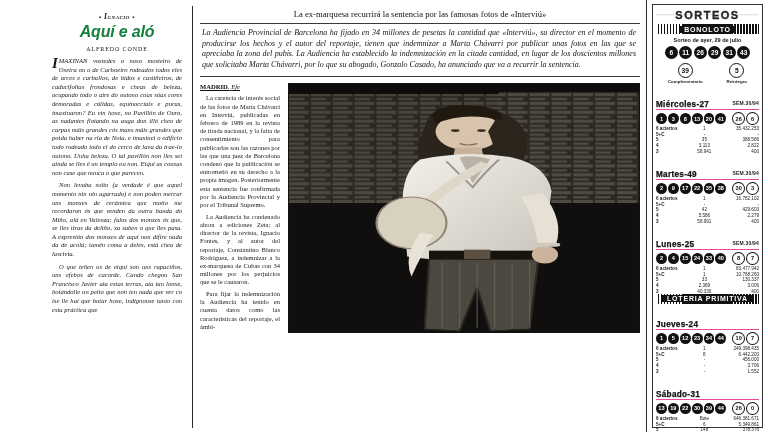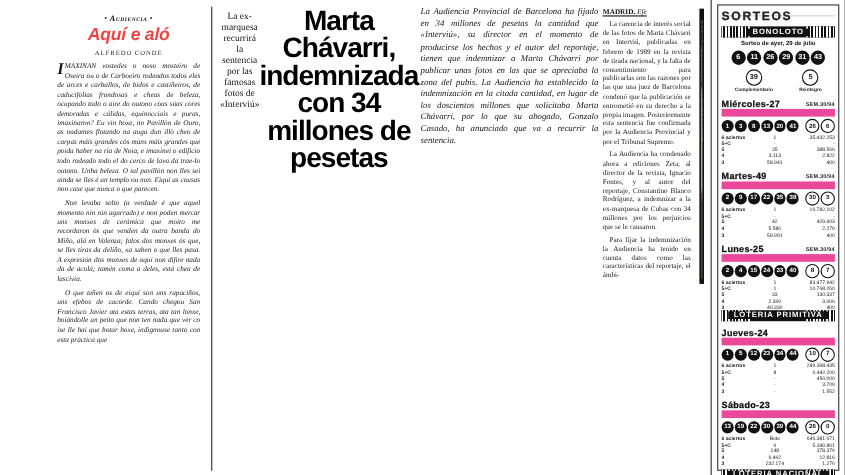--- a/index.html
+++ b/index.html
@@ -32,21 +32,21 @@
     color:#111;
   }
   .dietario .sq{font-size:6px;vertical-align:middle;}
   .op-title{
     text-align:center;
     font-family:"Liberation Sans", sans-serif;
     font-weight:bold;font-style:italic;
     font-size:16px;
     letter-spacing:-.2px;
     margin:1px 0 5px 0;
-    color:#ef4444;
+    color:#15803d;
   }
   .op-author{
     text-align:center;
     font-size:6px;letter-spacing:.9px;
     font-family:"Liberation Serif", serif;
     color:#1a1a1a;
     margin-bottom:5px;
   }
   .op-body{
     font-size:6.6px;
@@ -64,21 +64,21 @@
   }
 
   
   .vrule{
     width:1px;background:#2b2b2b;flex:0 0 1px;margin:6px 0 4px 0;
   }
 
   
   .col-main{
     flex:1 1 auto;
-    display:flex;flex-direction:row;
+    display:flex;flex-direction:column;
     padding:6px 6px 4px 7px;box-sizing:border-box;
     min-width:0;
   }
   .kicker{
     text-align:center;
     font-size:8.6px;
     color:#111;
     margin:3px 0 2px 0;
     font-family:"Liberation Serif", serif;
   }
@@ -134,21 +134,21 @@
 
   
   .col-side{
     width:122px;flex:0 0 122px;
     padding:4px 5px 4px 5px;box-sizing:border-box;
     border-left:1px solid #2b2b2b;
     font-family:"Liberation Sans", sans-serif;
   }
   .side-box{border:1px solid #333;padding:3px 3px 2px 3px;box-sizing:border-box;height:100%;}
   .sorteos-title{
-    font-weight:bold;font-size:11px;
+    text-align:center;font-weight:bold;font-size:11px;
     letter-spacing:1.5px;color:#2a2a2a;
     -webkit-text-stroke:.3px #111;
     margin:1px 0 3px 0;
     background:linear-gradient(#fff 0,#fff 40%,#ddd 41%,#fff 60%);
   }
   .band{
     background:#111;color:#fff;text-align:center;
     font-size:7px;font-weight:bold;letter-spacing:.8px;
     padding:1.5px 0;margin:0 0 3px 0;
     position:relative;
@@ -172,22 +172,22 @@
     display:flex;align-items:center;justify-content:center;
     font-family:"Liberation Sans", sans-serif;
   }
   .ball.sm{width:11px;height:11px;font-size:5.6px;}
   .ball.open{background:#fff;color:#111;border:1.2px solid #111;}
   .extra-row{display:flex;justify-content:space-around;margin:1px 0 3px 0;}
   .extra{text-align:center;}
   .extra .ball{margin:0 auto;}
   .extra .cap{font-size:4.4px;margin-top:1px;color:#1a1a1a;font-weight:bold;}
   .draw-head{
-    display:flex;justify-content:space-between;align-items:flex-end;
-    border-bottom:7px solid #ec4899;margin-top:6px;
+    display:flex;justify-content:space-between;align-items:flex-start;
+    border-bottom:1px solid #ec4899;margin-top:16px;
   }
   .draw-day{
     font-size:8.2px;font-weight:bold;letter-spacing:.3px;color:#111;
     -webkit-text-stroke:.25px #111;
   }
   .draw-date{font-size:5px;font-weight:bold;color:#222;padding-bottom:1px;letter-spacing:.2px;}
   .mini-balls{display:flex;align-items:center;gap:1px;margin:2px 0 1px 0;justify-content:flex-start;}
   .mini-balls .gap{width:4px;}
   table.prizes{
     width:100%;border-collapse:collapse;
@@ -200,40 +200,36 @@
   .nac-band{margin-top:3px;}
 </style>
 </head>
 <body>
 
 <div class="page">
 
   <div class="col-opinion">
     <div class="dietario">
       <span class="sq">▪</span>
-      <span>Audiencia</span>
+      <span>Ignacio</span>
       <span class="sq">▪</span>
     </div>
     <div class="op-title">Aquí e aló</div>
     <div class="op-author">ALFREDO CONDE</div>
     <div class="op-body">
       <p class="first"><span class="dropcap">I</span><span>MAXINAN vostedes o noso mosteiro de Oseira ou o de Carboeiro rodeados todos eles de arces e carballos, de bidos e castiñeiros, de caducifolias frondosas e cheas de beleza, ocupando todo o aire do outono coas súas cores demoradas e cálidas, equinocciais e puras, imaxinaron? Eu vin hoxe, no Pavillón de Ouro, as nadantes flotando na auga dun illó cheo de carpas máis grandes cós mans máis grandes que poida haber na ría de Noia, e imaxinei o edificio todo rodeado todo el do cerco de lava da trae-lo outono. Unha beleza. O tal pavillón non lles sei ainda se lles é un templo ou non. Eiquí as cousas non case que nunca o que parecen.</span></p>
       <p>Non levaba solto (a verdade é que aquel momento nin nin agarrado) e non poden mercar uns monxes de cerámica que moito me recordaron ós que venden da outra banda do Miño, alá en Valenza; falos dos monxes ós que, se lles tiras da deliño, xa saben o que lles pasa. A expresión dos monxes de aquí non difire nada da de acolá; tamén coma a deles, está chea de lascivia.</p>
       <p>O que teñen os de eiquí son uns rapaciños, uns efebos de cacorde. Cando chegou San Francisco Javier ata estas terras, ata tan lonxe, boiándolle un peito que non ten nada que ver co ise lle hai que botar hoxe, indignouse tanto con esta práctica que</p>
     </div>
   </div>
 
   <div class="vrule"></div>
 
   <div class="col-main">
     <div class="kicker">La ex-marquesa recurrirá la sentencia por las famosas fotos de «Interviú»</div>
-    <div class="headline">
-      <div>Marta Chávarri, indemnizada</div>
-      <div>con 34 millones de pesetas</div>
-    </div>
     <div class="hr-thin"></div>
     <div class="lead">La Audiencia Provincial de Barcelona ha fijado en 34 millones de pesetas la cantidad que «Interviú», su director en el momento de producirse los hechos y el autor del reportaje, tienen que indemnizar a Marta Chávarri por publicar unas fotos en las que se apreciaba la zona del pubis. La Audiencia ha establecido la indemnización en la citada cantidad, en lugar de los doscientos millones que solicitaba Marta Chávarri, por lo que su abogado, Gonzalo Casado, ha anunciado que va a recurrir la sentencia.</div>
     <div class="hr-thin"></div>
 
     <div class="main-lower">
       <div class="story-col">
         <div class="dateline">
           <span>MADRID.</span>
           <i>Efe</i>
         </div>
@@ -536,21 +532,21 @@
                 <td class="c1">3</td>
                 <td class="c2">-</td>
                 <td class="c3">1.552</td>
               </tr>
         </tbody>
           </table>
       </div>
 
       <div>
         <div class="draw-head">
-          <span class="draw-day">Sábado-23</span>
+          <span class="draw-day">Sábado-31</span>
           <span class="draw-date"></span>
         </div>
         <div class="mini-balls">
           <span class="ball sm">13</span>
           <span class="ball sm">19</span>
           <span class="ball sm">22</span>
           <span class="ball sm">30</span>
           <span class="ball sm">39</span>
           <span class="ball sm">44</span>
           <span class="gap"></span>

